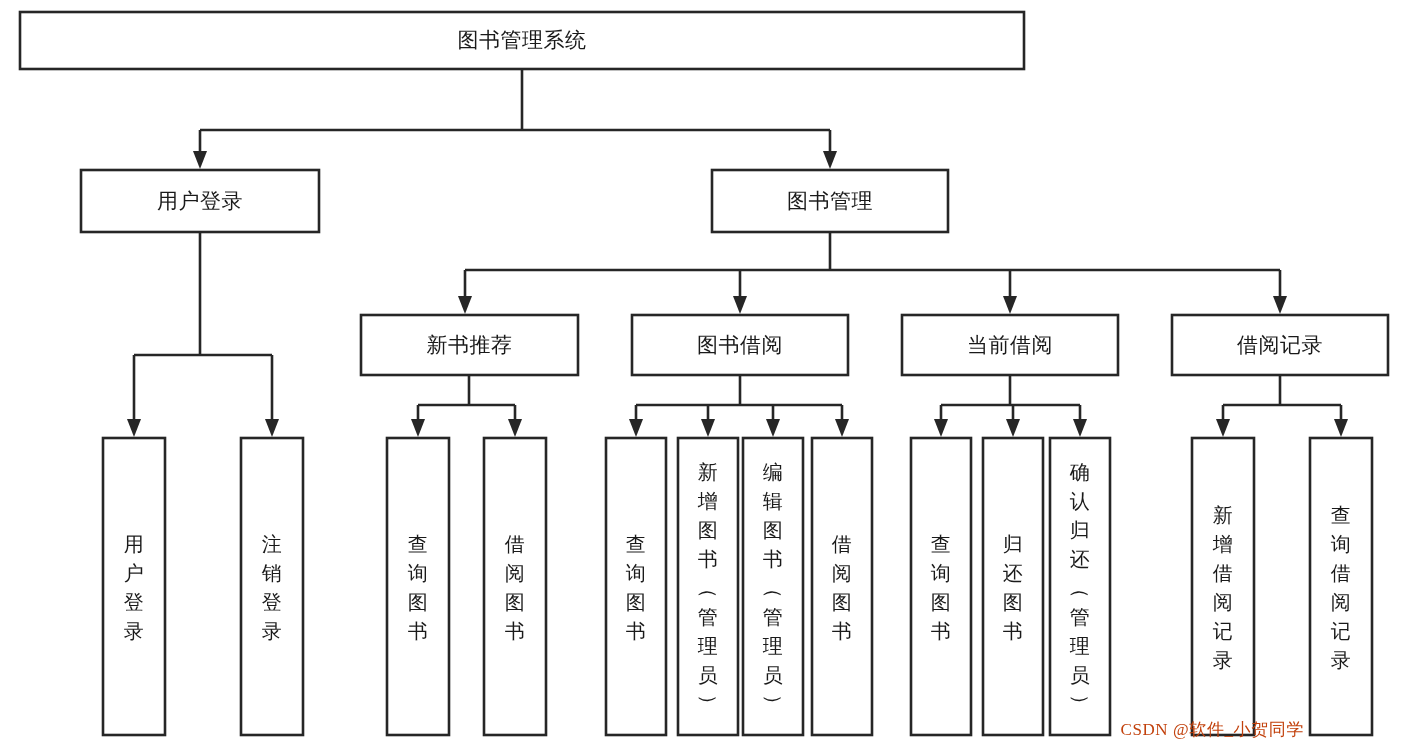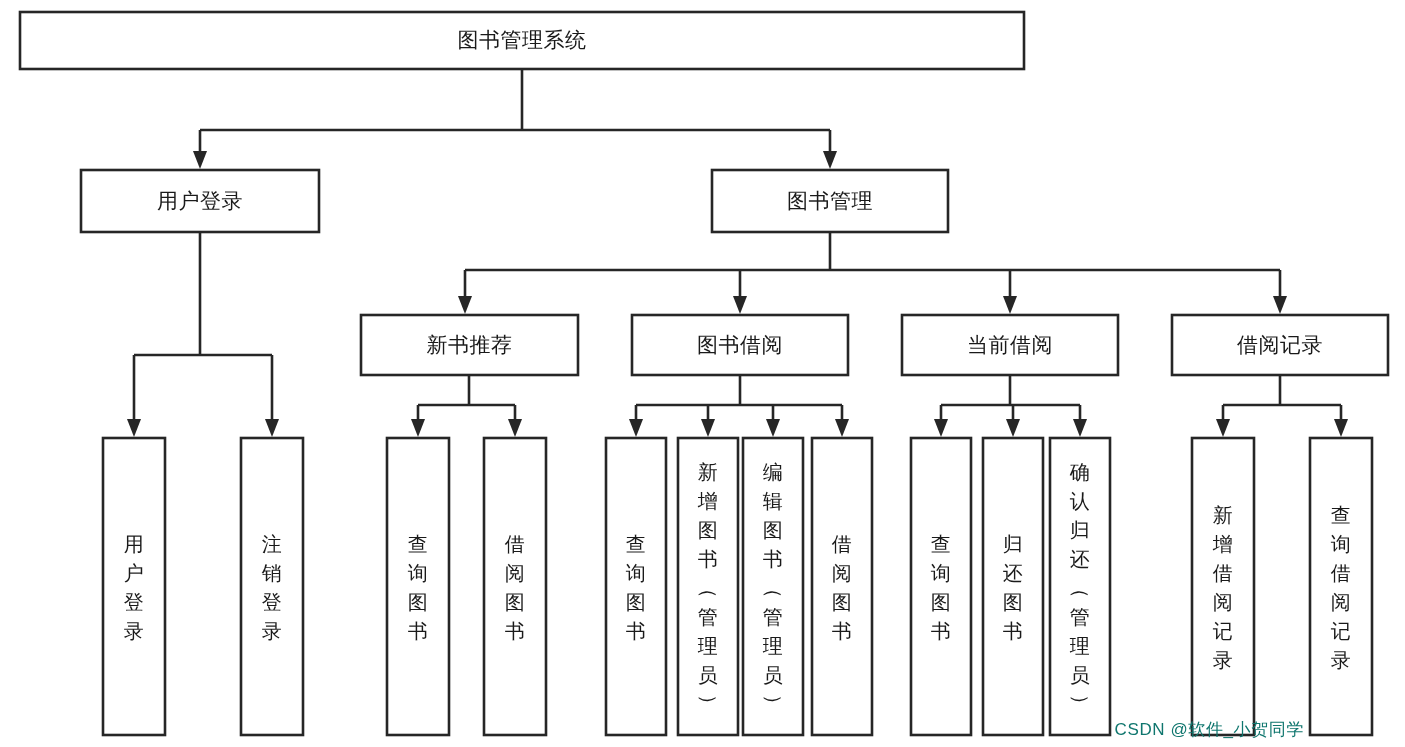--- a/index.html
+++ b/index.html
@@ -55,23 +55,23 @@
     stroke-linecap: butt;
   }
   .arrow-head {
     fill: #262626;
     stroke: none;
   }
   .watermark {
     position: absolute;
     right: 12px;
     bottom: 6px;
-    font-family: Liberation Sans, sans-serif;
+    font-family: Liberation Serif, serif;
     font-size: 17px;
-    color: #0f766e;
+    color: #c2410c;
     letter-spacing: 0.6px;
     white-space: nowrap;
     pointer-events: none;
     user-select: none;
   }
 </style>
 </head>
 <body>
 
 <div id="diagram-root">

